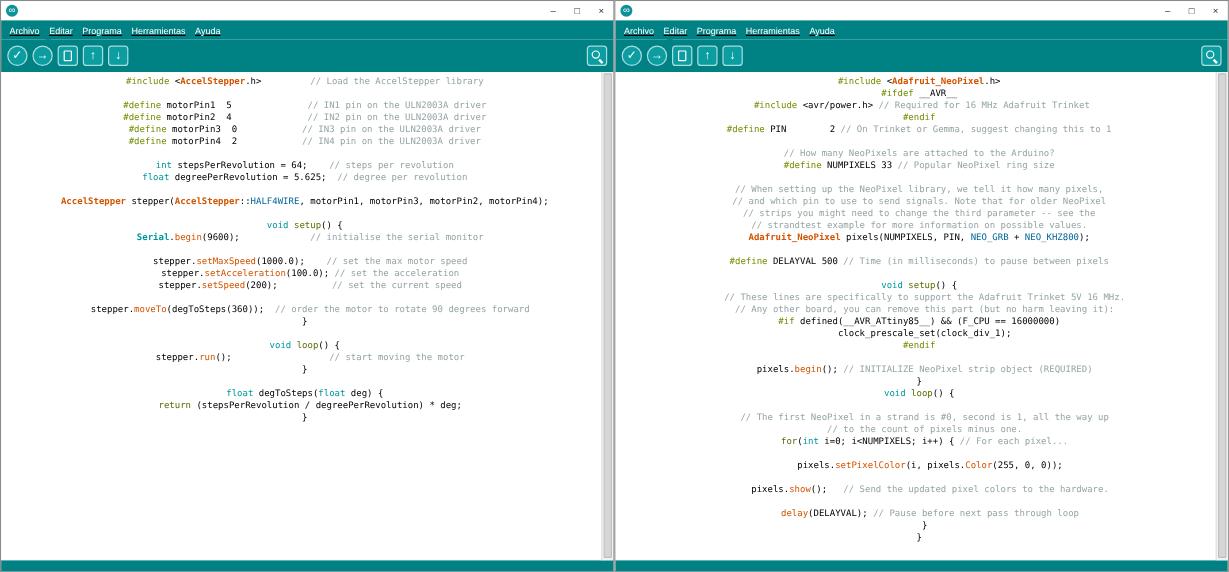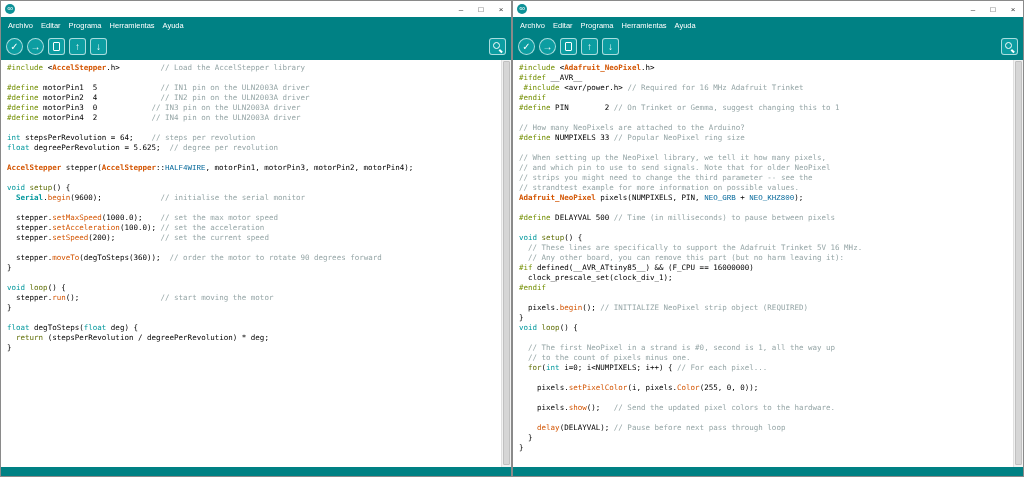--- a/index.html
+++ b/index.html
@@ -14,21 +14,21 @@
               padding-left:4px; flex:0 0 auto; }
   .app-icon { width:10px; height:10px; border-radius:50%; background:#0e9298;
               color:#fff; font-size:8px; line-height:9px; text-align:center;
               margin-right:4px; flex:0 0 auto; }
   .title { font-size:7.5px; color:#1a1a1a; flex:1; white-space:nowrap; overflow:hidden;margin-top:40px; }
   .winbtn { width:20px; height:16px; display:flex; align-items:center; justify-content:center;
             font-size:8px; color:#333; }
 
   
   .menubar { height:16px; background:#008184; display:flex; align-items:center;
-             padding-left:3px; flex:0 0 auto; }
+             padding-left:3px; flex:0 0 auto;text-decoration:underline; }
   .menu-item { color:#ffffff; font-size:7.5px; padding:0 4px; white-space:nowrap; }
 
   
   .toolbar { height:27px; background:#008184; display:flex; align-items:center;
              padding:0 5px; gap:4px; flex:0 0 auto; }
   .tbtn { width:17px; height:17px; background:#0c9da1; border:1px solid rgba(255,255,255,.65);
           color:#fff; display:flex; align-items:center; justify-content:center;
           font-size:10px; line-height:1; cursor:default; }
   .tbtn.round { border-radius:50%; }
   .tbtn.sq { border-radius:3px; }
@@ -44,29 +44,29 @@
   .tabbar { height:15px; background:#006468; display:flex; align-items:flex-end;
             padding-left:5px; flex:0 0 auto; }
   .tab { background:#ececec; color:#111; font-size:7.5px; padding:0 8px;
          border-radius:3px 3px 0 0; height:13px; display:flex; align-items:center;
          white-space:nowrap; }
   .tab-menu { margin-left:auto; align-self:center; color:#fff; font-size:6px; padding:0 5px; }
 
   
   .editor { flex:1 1 auto; background:#ffffff; display:flex; overflow:hidden; }
   .code { flex:1; padding:3px 0 0 6px; font-family:"DejaVu Sans Mono", monospace;
-          font-size:7.5px; line-height:10px; white-space:pre; color:#000; overflow:hidden; }
+          font-size:7.5px; line-height:10px; white-space:pre; color:#000; overflow:hidden;text-align:center; }
   .cl { height:10px; }
   .s-p    { color:#728E00; }            
   .s-t    { color:#00979C; }            
   .s-kw   { color:#5E6D03; }            
   .s-fn   { color:#D35400; }            
   .s-cls  { color:#D35400; font-weight:bold; } 
   .s-ser  { color:#00979C; font-weight:bold;margin-top:16px; } 
-  .s-const{ color:#006699;font-family:Liberation Mono, monospace; }            
+  .s-const{ color:#006699; }            
   .s-c    { color:#95A5A6; }            
 
   .scrollbar { width:10px; flex:0 0 auto; background:#f2f2f2; border-left:1px solid #e0e0e0;
                position:relative; }
   .thumb { position:absolute; left:1px; right:1px; top:1px; bottom:2px;
            background:#d6d6d6; border:1px solid #c0c0c0; border-radius:1px; }
 
   .statusbar { height:9px; background:#008184; flex:0 0 auto; }
 </style>
 </head>

